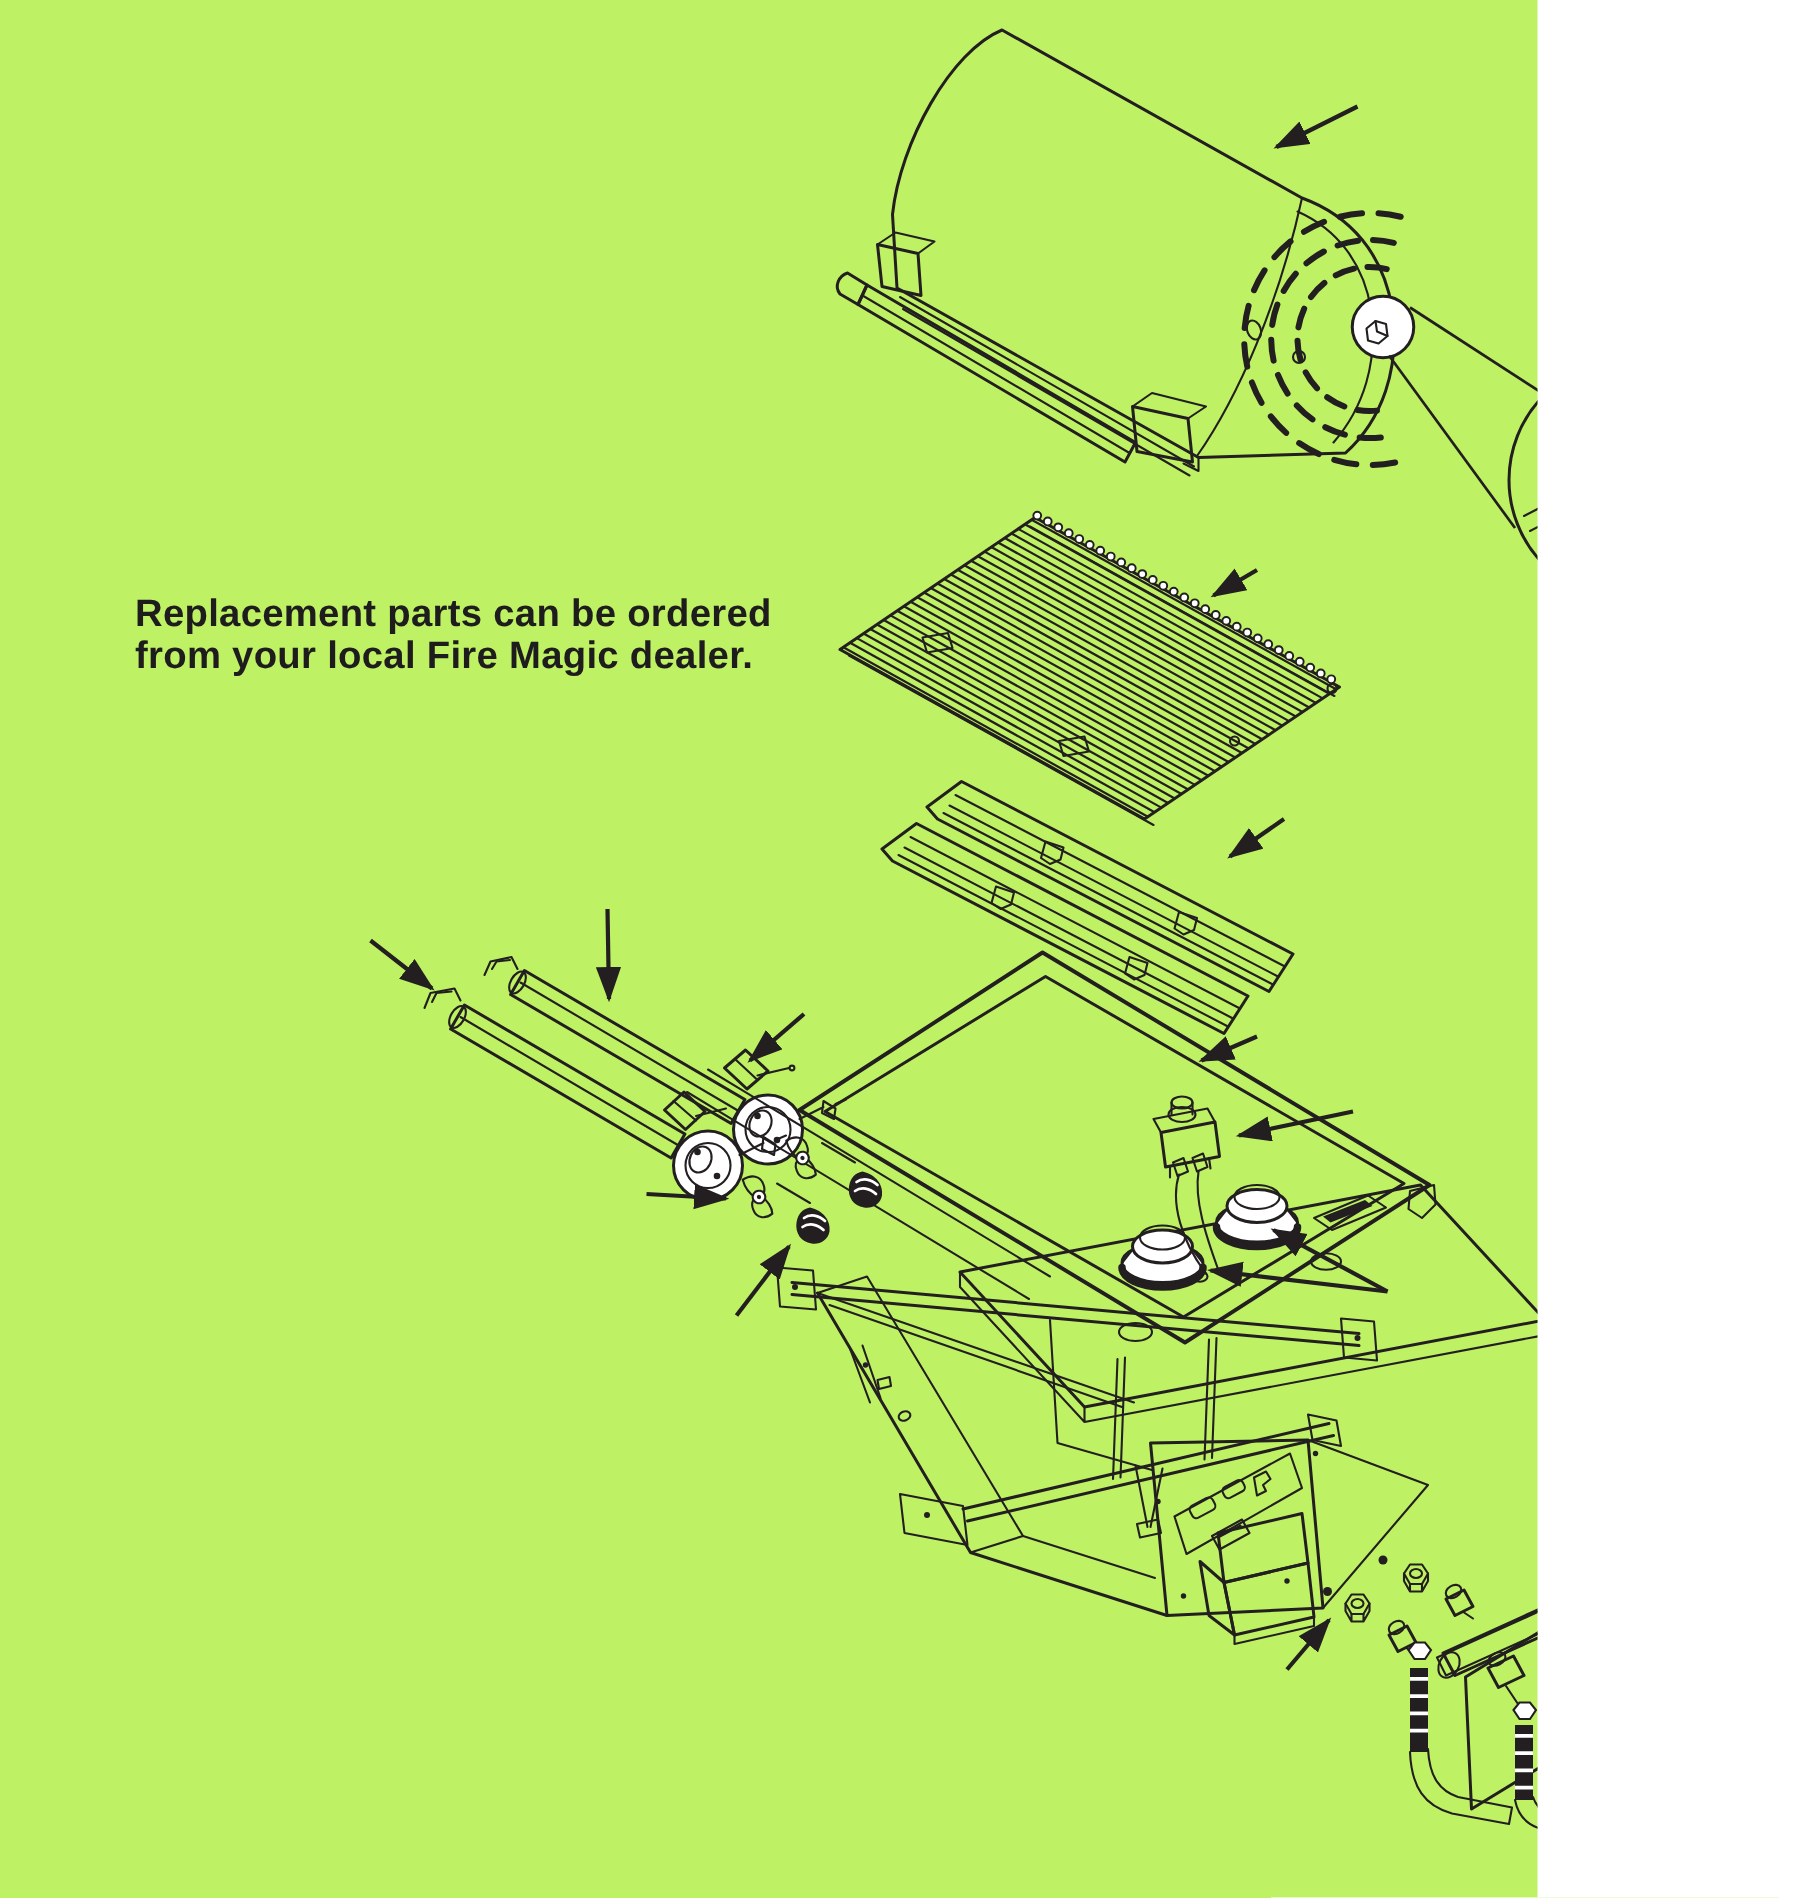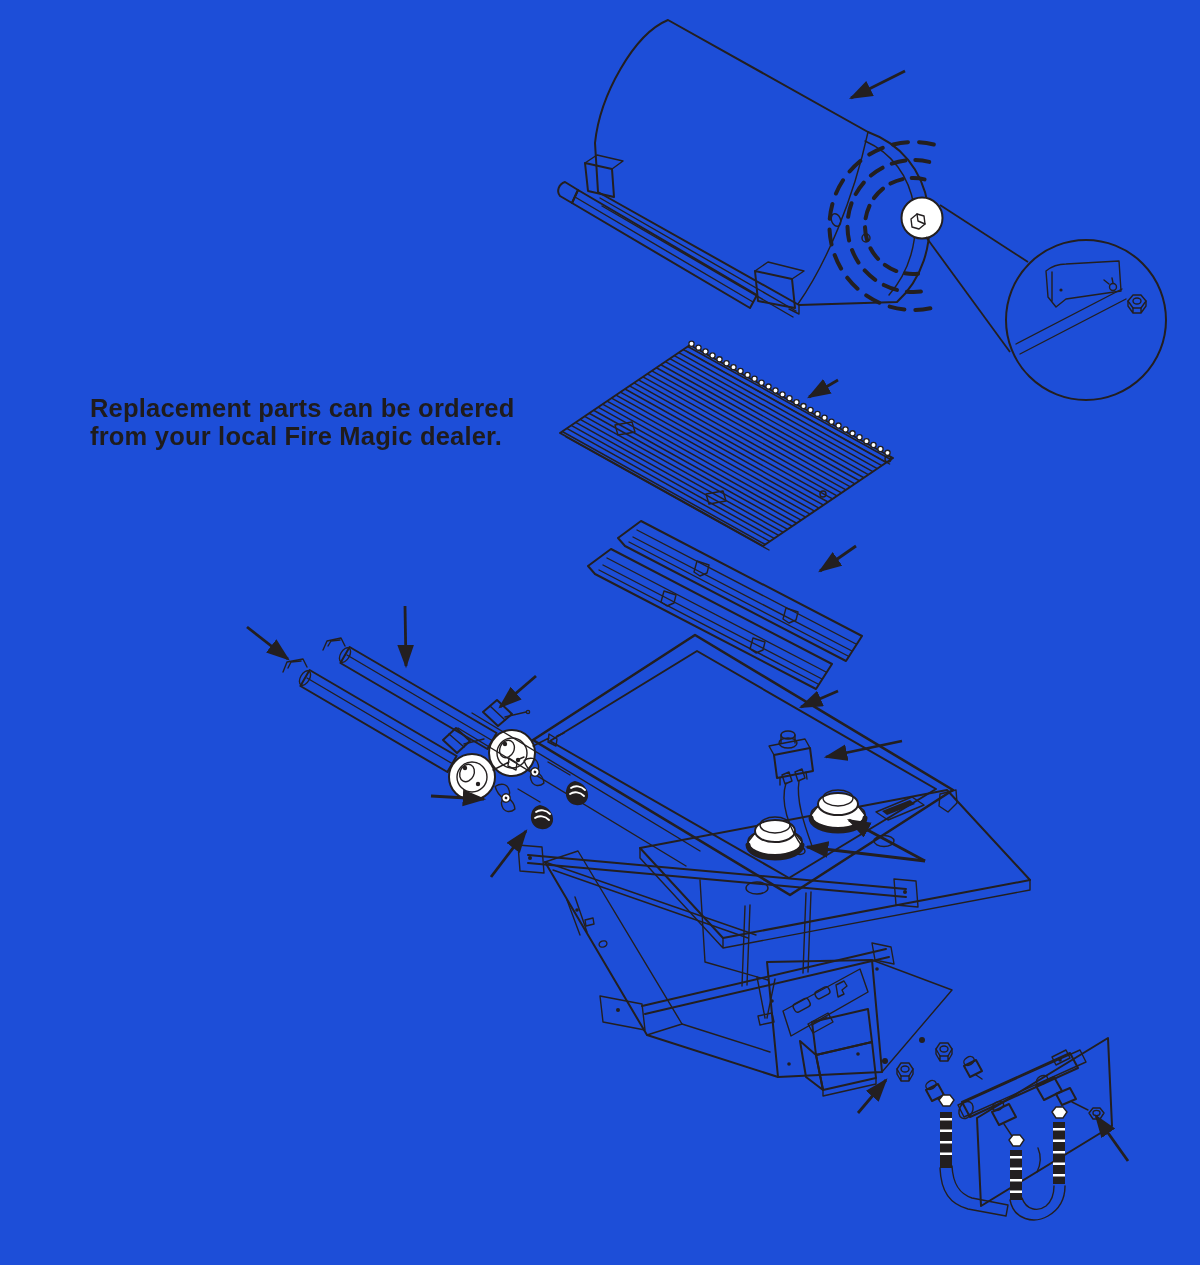--- a/index.html
+++ b/index.html
@@ -1,16 +1,16 @@
 <!DOCTYPE html>
 <html><head>
 <meta charset="utf-8">
 <style>
   html,body{margin:0;padding:0;background:#ffffff;}
-  .stage{position:relative;width:1200px;height:1265px;background:#1d4ed8;overflow:hidden;
+  .stage{position:relative;width:1025px;height:1265px;background:#bef264;overflow:hidden;
          font-family:"Liberation Sans","DejaVu Sans",sans-serif;}
   svg{display:block}
   .ln{fill:none;stroke:#231f20;stroke-width:2;stroke-linejoin:round;stroke-linecap:round;}
   .thin{stroke-width:1.4;}
   .thick{stroke-width:2.6;}
   .inkfill{fill:#231f20;stroke:none;}
   .whitefill{fill:#ffffff;stroke:#231f20;}
   .caption-text{font-weight:bold;font-size:25.5px;fill:#1f1c1d;letter-spacing:0.2px;}
 </style>
 </head>

